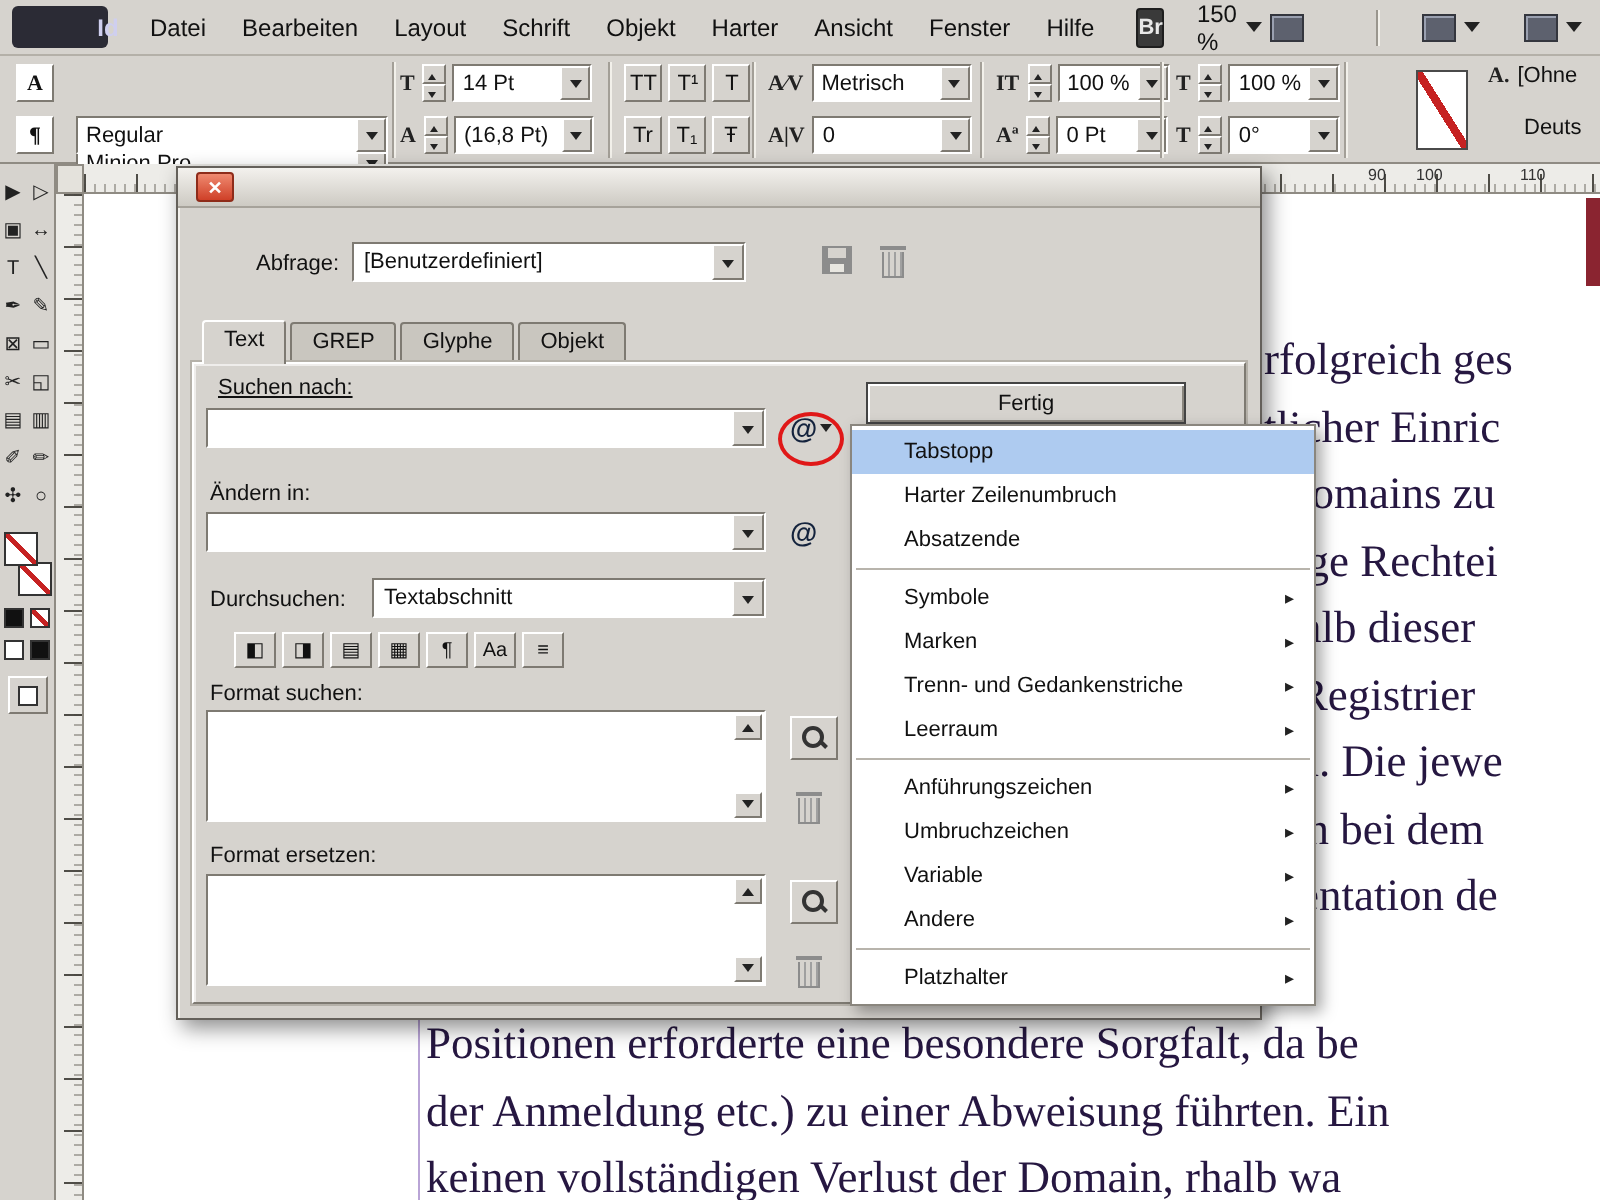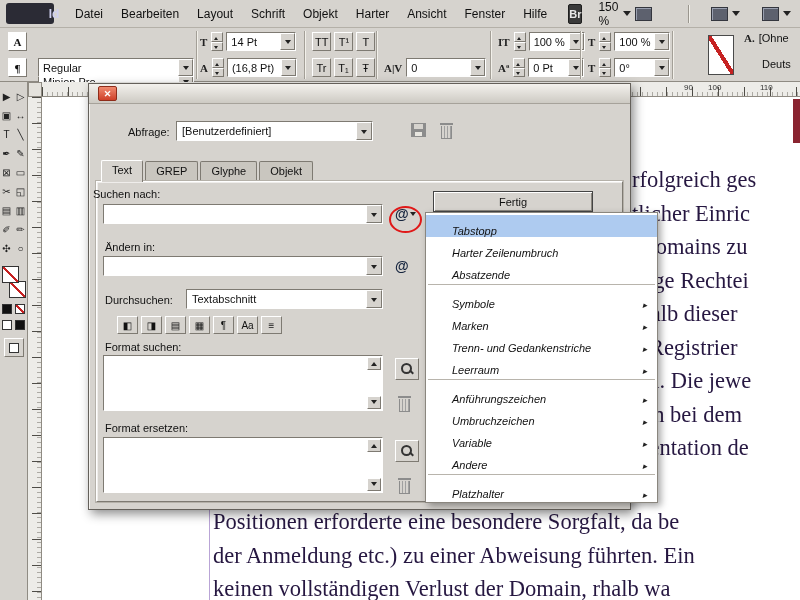--- a/index.html
+++ b/index.html
@@ -138,21 +138,21 @@
   .side-btn { position:absolute; width:24px; height:22px; background:#d6d3ce; border:1px solid;
          border-color:#fff #7e7a72 #7e7a72 #fff; display:flex; align-items:center; justify-content:center; }
   .mag { width:14px; height:14px; position:relative; }
   .mag::before { content:""; position:absolute; left:1px; top:1px; width:7px; height:7px; border:2px solid #333; border-radius:50%; }
   .mag::after { content:""; position:absolute; left:9px; top:9px; width:5px; height:2px; background:#333; transform:rotate(45deg); }
   .side-trash { position:absolute; }
 
   
   .context-menu { position:absolute; left:425px; top:212px; width:233px; background:#fff;
          border:1px solid #8a867e; box-shadow:3px 3px 7px rgba(0,0,0,.35); padding:2px 0; z-index:40; }
-  .cm-item { display:flex; align-items:flex-end; height:22px; padding:0 10px 0 26px; font-size:11px; color:#111; cursor:default;font-style:italic; }
+  .cm-item { display:flex; align-items:center; height:22px; padding:0 10px 0 26px; font-size:11px; color:#111; cursor:default; }
   .cm-item.selected { background:#aecbf0; }
   .cm-item.sep { height:0; border-top:1px solid #b8b4ac; margin:3px 2px; padding:0; }
   .cm-arrow { margin-left:auto; font-size:9px; color:#222; }
 
   
   .red-circle { position:absolute; left:389px; top:206px; width:33px; height:27px; border:2px solid #e01818;
          border-radius:50%; z-index:45; pointer-events:none; }
 </style>
 </head>
 <body>
@@ -225,20 +225,27 @@
       </div>
       <div class="cbg p4">
 
           <div class="tbtn">TT</div>
 
           <div class="tbtn">T¹</div>
 
           <div class="tbtn">T</div>
 
       </div>
+      <div class="cbg p5">
+        <span class="icon-lbl">A⁄V</span>
+        <div class="combo" style="width:80px;">
+          <span>Metrisch</span>
+          <span class="dbtn"></span>
+        </div>
+      </div>
       <div class="cbg p6">
         <span class="icon-lbl">IT</span>
         <span class="spin">
             <i class="up"></i>
             <i class="dn"></i>
           </span>
         <div class="combo" style="width:56px;">
           <span>100 %</span>
           <span class="dbtn"></span>
         </div>
@@ -495,21 +502,21 @@
 
           <div class="tab"><span>GREP</span></div>
 
           <div class="tab"><span>Glyphe</span></div>
 
           <div class="tab"><span>Objekt</span></div>
 
       </div>
       <div class="tabpanel"></div>
 
-      <span class="dlg-label" style="left:4px; top:84px;">Suchen nach:</span>
+      <span class="dlg-label" style="left:20px; top:84px;text-decoration:underline;">Suchen nach:</span>
       <div class="dcombo" style="left:14px; top:100px; width:280px;">
         <span></span>
         <span class="dbtn"></span>
       </div>
       <div class="at-btn" style="left:306px; top:103px;">
         <span class="at-glyph">@</span>
         <span class="at-arrow"></span>
       </div>
       <div class="push-btn" style="left:344px; top:87px; width:160px; height:21px;">
         <span>Fertig</span>

